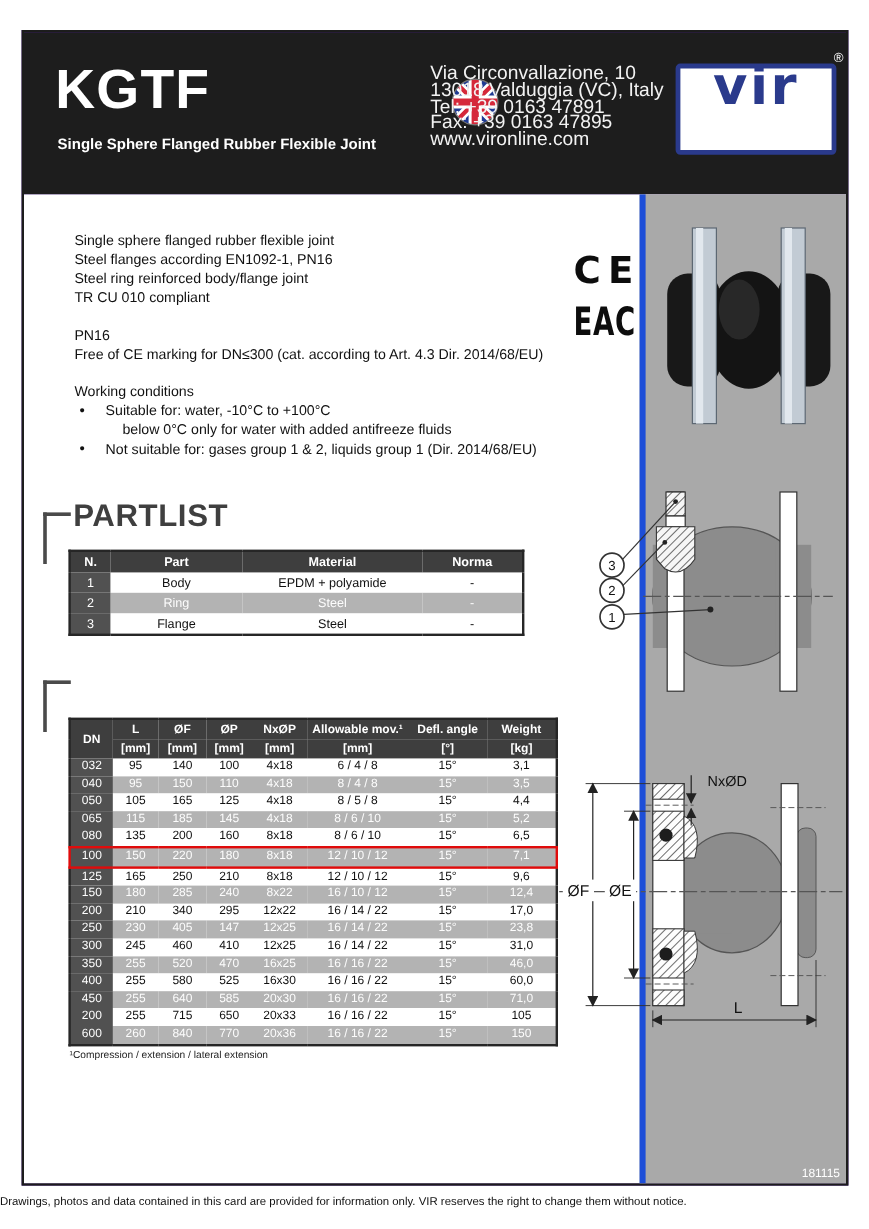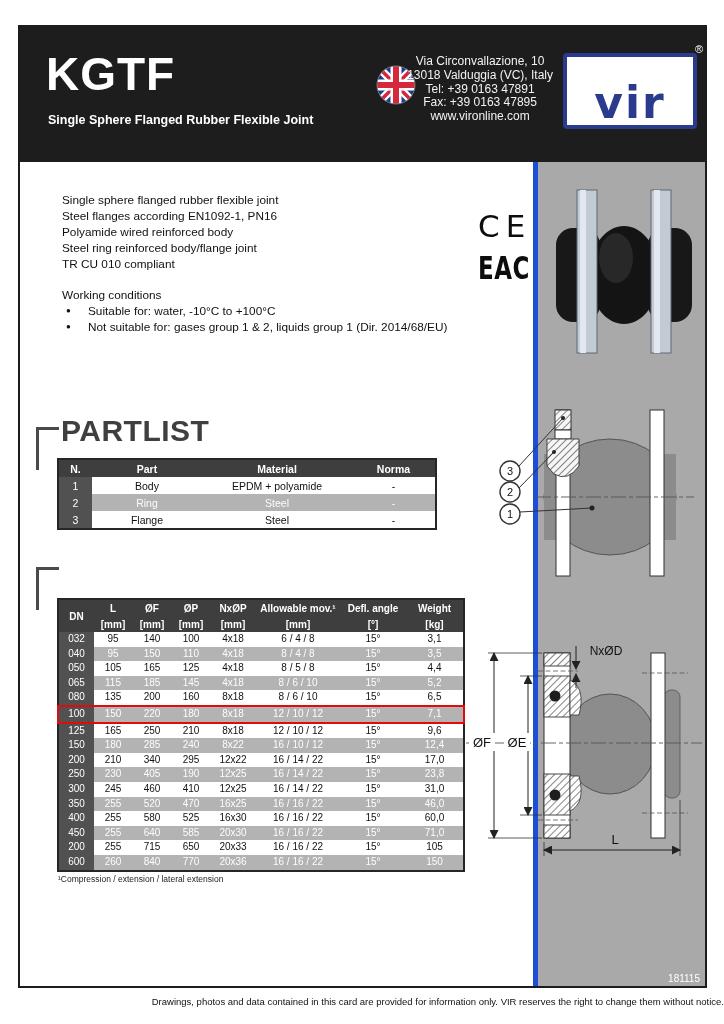--- a/index.html
+++ b/index.html
@@ -7,52 +7,52 @@
        font-family:"Liberation Sans",sans-serif;color:#111;overflow:hidden}
 
   .frame{position:absolute;left:18px;top:25px;width:689px;height:963px;
          border:2px solid #1c1c1c;box-sizing:border-box;background:#4c1d95}
 
   
   .hdr{position:relative;height:135px;background:#1d1d1d;color:#fff}
   .hdr-title{position:absolute;left:26px;top:20px;font-size:46px;font-weight:700;letter-spacing:1px}
   .hdr-sub{position:absolute;left:28px;top:86px;font-size:12.5px;font-weight:700}
   .flag{position:absolute;left:356px;top:38px;width:40px;height:40px}
-  .addr{position:absolute;right:152px;top:28px;text-align:center;font-size:12px;
+  .addr{position:absolute;right:152px;top:28px;text-align:left;font-size:16px;
         line-height:13.8px;color:#f2f2f2}
   .addr .text-line{white-space:nowrap}
   .logo-box{position:absolute;right:8px;top:26px;width:134px;height:76px;background:#fff;
             border:4px solid #2a3a8c;border-radius:4px;box-sizing:border-box;
-            display:flex;align-items:flex-end;justify-content:center}
+            display:flex;align-items:flex-start;justify-content:center}
   .logo-text{color:#2a3a8c;font-size:44px;font-weight:800;letter-spacing:2px;line-height:1;
              margin-top:-6px;font-family:"DejaVu Sans",sans-serif}
   .logo-reg{position:absolute;right:2px;top:16px;font-size:11px;color:#fff}
 
   
   .bd{position:relative;height:824px;background:#fff}
   .gray-panel{position:absolute;left:513px;top:0;width:172px;height:824px;background:#a9a9a9;
               border-left:5px solid #1d4ed8;box-sizing:border-box}
   .doc-num{position:absolute;right:5px;bottom:2px;font-size:10px;color:#fff}
 
   .desc{position:absolute;left:42px;top:30px;width:440px;font-size:11.8px;line-height:16px}
   .desc .text-line{white-space:nowrap}
   .desc-group{margin-bottom:15px}
   .cond-row{display:flex}
   .cond-bullet{width:22px;padding-left:4px;font-size:8px;line-height:16px;flex:none}
   .cond-row.indent .cond-bullet{width:36px}
 
   .certs{position:absolute;left:458px;top:46px;width:54px;color:#0d0d0d}
-  .ce{font-size:31px;font-weight:400;letter-spacing:6px;font-family:"DejaVu Sans",sans-serif}
+  .ce{font-size:31px;font-weight:700;letter-spacing:6px;font-family:"DejaVu Sans",sans-serif}
   .eac{font-size:25px;font-weight:800;letter-spacing:.5px;margin-top:5px;
        transform:scale(.92,1.3);transform-origin:left top;font-family:"DejaVu Sans",sans-serif}
 
   .heading-wrap{position:absolute;display:flex;align-items:flex-start}
   .bracket{width:20px;height:40px;border-top:3px solid #4a4a4a;border-left:3px solid #4a4a4a;
            margin-top:13px;flex:none}
-  .section-h{font-size:30px;font-weight:800;color:#3f3f3f;margin:0 0 0 2px;letter-spacing:.5px}
+  .section-h{font-size:26px;font-weight:800;color:#3f3f3f;margin:0 0 0 2px;letter-spacing:.5px}
   #partlist-h{left:16px;top:252px}
   #dimensions-h{left:16px;top:392px}
 
   table{border-spacing:0}
   .pl-table{position:absolute;left:37px;top:296px;width:378px;border-collapse:collapse;
             border:2px solid #262626;font-size:10.5px;table-layout:fixed}
   .pl-table th{background:#3e3e3e;color:#fff;font-weight:700;height:17px;padding:0}
   .pl-table td{height:17px;text-align:center;padding:0;color:#111}
   .pl-table tbody tr:nth-child(2){background:#b3b3b3}
   .pl-table tbody tr:nth-child(2) td{color:#fdfdfd}
@@ -69,21 +69,21 @@
   .hl-row td:first-child{border-left:2.5px solid #e00b0b}
   .hl-row td:last-child{border-right:2.5px solid #e00b0b}
 
   .footnote{position:absolute;left:38px;top:712px;font-size:8.5px;color:#222}
 
   .photo{position:absolute;left:16px;top:24px;width:140px;height:170px}
   .drawing1{position:absolute;left:468px;top:242px;width:217px;height:178px}
   .drawing2{position:absolute;left:438px;top:468px;width:250px;height:257px}
   svg text{font-family:"Liberation Sans",sans-serif}
 
-  .footer{position:absolute;left:0;right:0;top:996px;text-align:right;font-size:9.5px;color:#111}
+  .footer{position:absolute;left:0;right:0;top:996px;text-align:left;font-size:9.5px;color:#111}
 </style>
 </head>
 <body>
 
 <div class="frame">
 
   <div class="hdr">
     <div class="hdr-title">KGTF</div>
     <div class="hdr-sub">Single Sphere Flanged Rubber Flexible Joint</div>
 
@@ -136,35 +136,37 @@
 
     <div class="certs">
       <div class="ce">CE</div>
       <div class="eac">EAC</div>
     </div>
 
     <div class="desc">
       <div class="desc-group">
           <div class="text-line">Single sphere flanged rubber flexible joint</div>
           <div class="text-line">Steel flanges according EN1092-1, PN16</div>
-          <div class="text-line">Polyamide wired reinforced body</div>
           <div class="text-line">Steel ring reinforced body/flange joint</div>
           <div class="text-line">TR CU 010 compliant</div>
         </div>
       <div class="desc-group">
+          <div class="text-line">PN16</div>
+          <div class="text-line">Free of CE marking for DN≤300 (cat. according to Art. 4.3 Dir. 2014/68/EU)</div>
         </div>
       <div>
         <div class="text-line">Working conditions</div>
         <div>
             <div class="cond-row">
               <span class="cond-bullet">●</span>
               <span>Suitable for: water, -10°C to +100°C</span>
             </div>
             <div class="cond-row indent">
               <span class="cond-bullet"></span>
+              <span>below 0°C only for water with added antifreeze fluids</span>
             </div>
             <div class="cond-row">
               <span class="cond-bullet">●</span>
               <span>Not suitable for: gases group 1 &amp; 2, liquids group 1 (Dir. 2014/68/EU)</span>
             </div>
           </div>
       </div>
     </div>
 
     <div class="heading-wrap" id="partlist-h">
@@ -331,21 +333,21 @@
             <td>295</td>
             <td>12x22</td>
             <td>16 / 14 / 22</td>
             <td>15°</td>
             <td>17,0</td>
           </tr>
           <tr>
             <td>250</td>
             <td>230</td>
             <td>405</td>
-            <td>190</td>
+            <td>147</td>
             <td>12x25</td>
             <td>16 / 14 / 22</td>
             <td>15°</td>
             <td>23,8</td>
           </tr>
           <tr>
             <td>300</td>
             <td>245</td>
             <td>460</td>
             <td>410</td>

